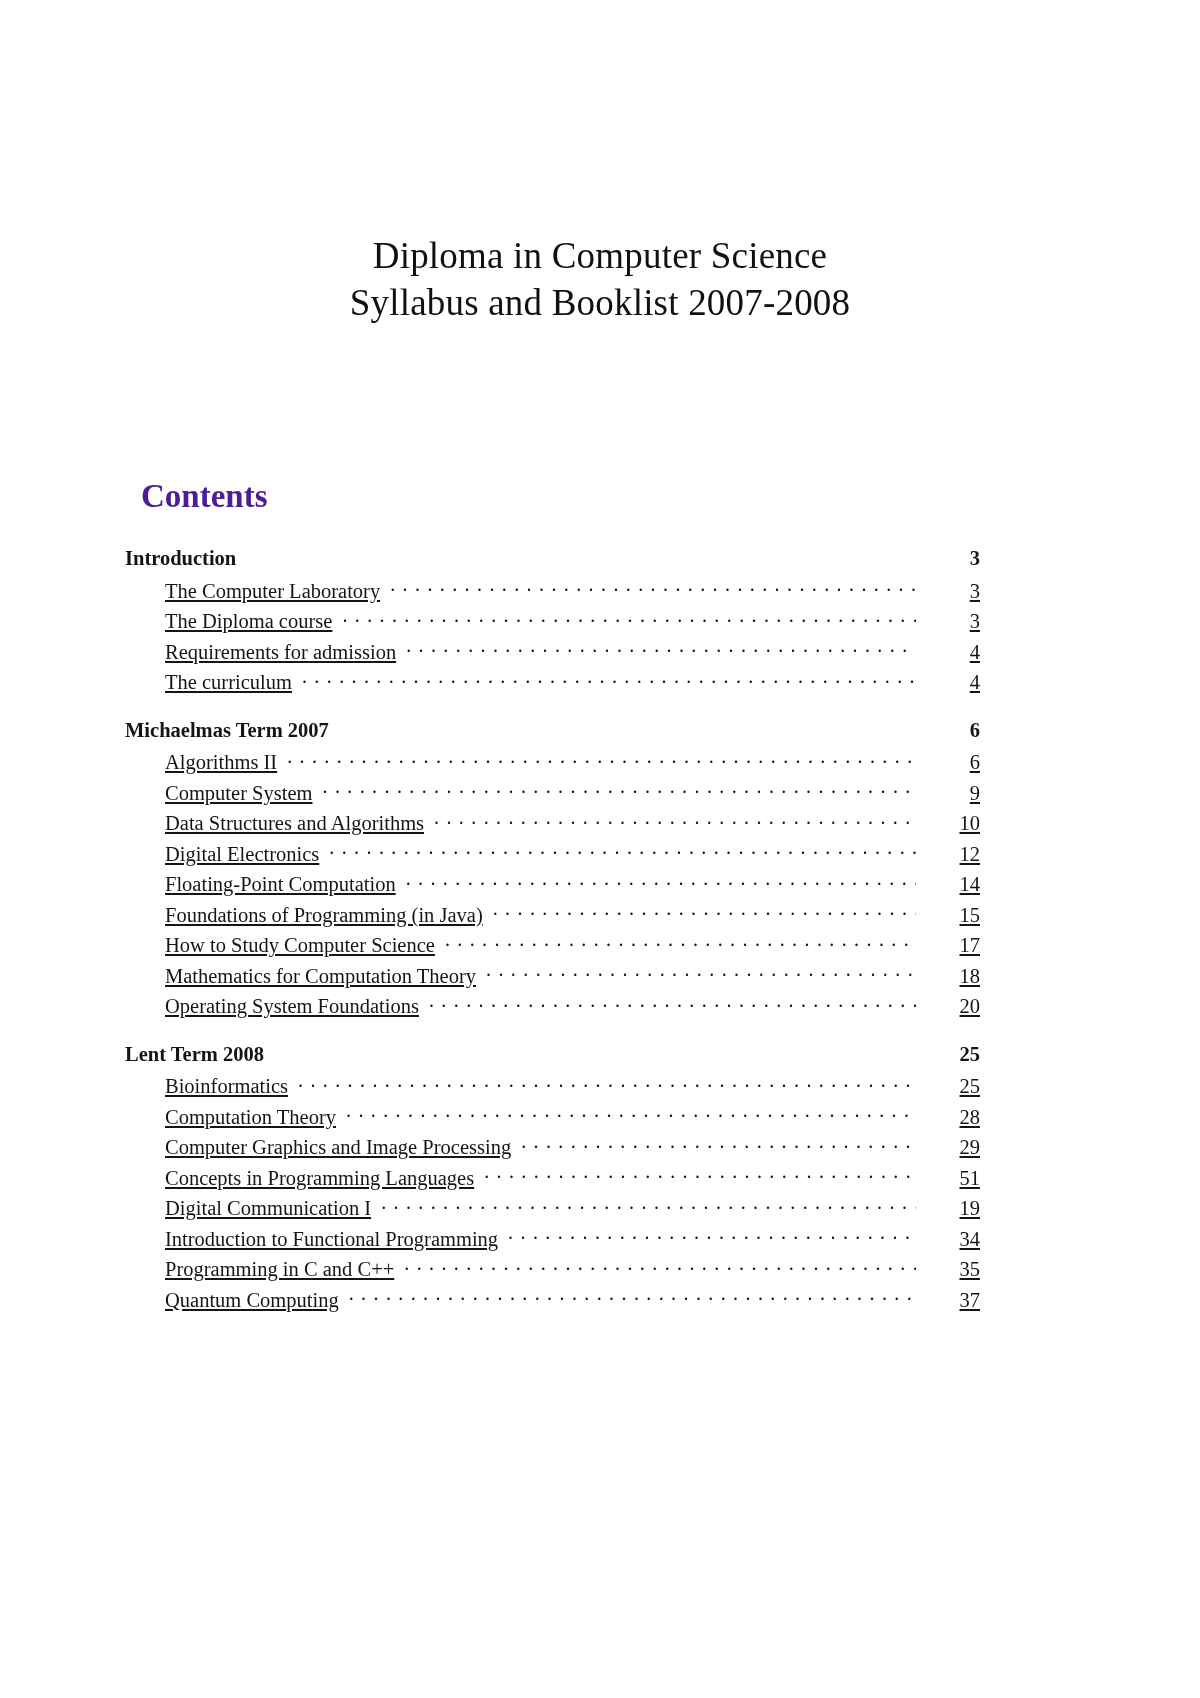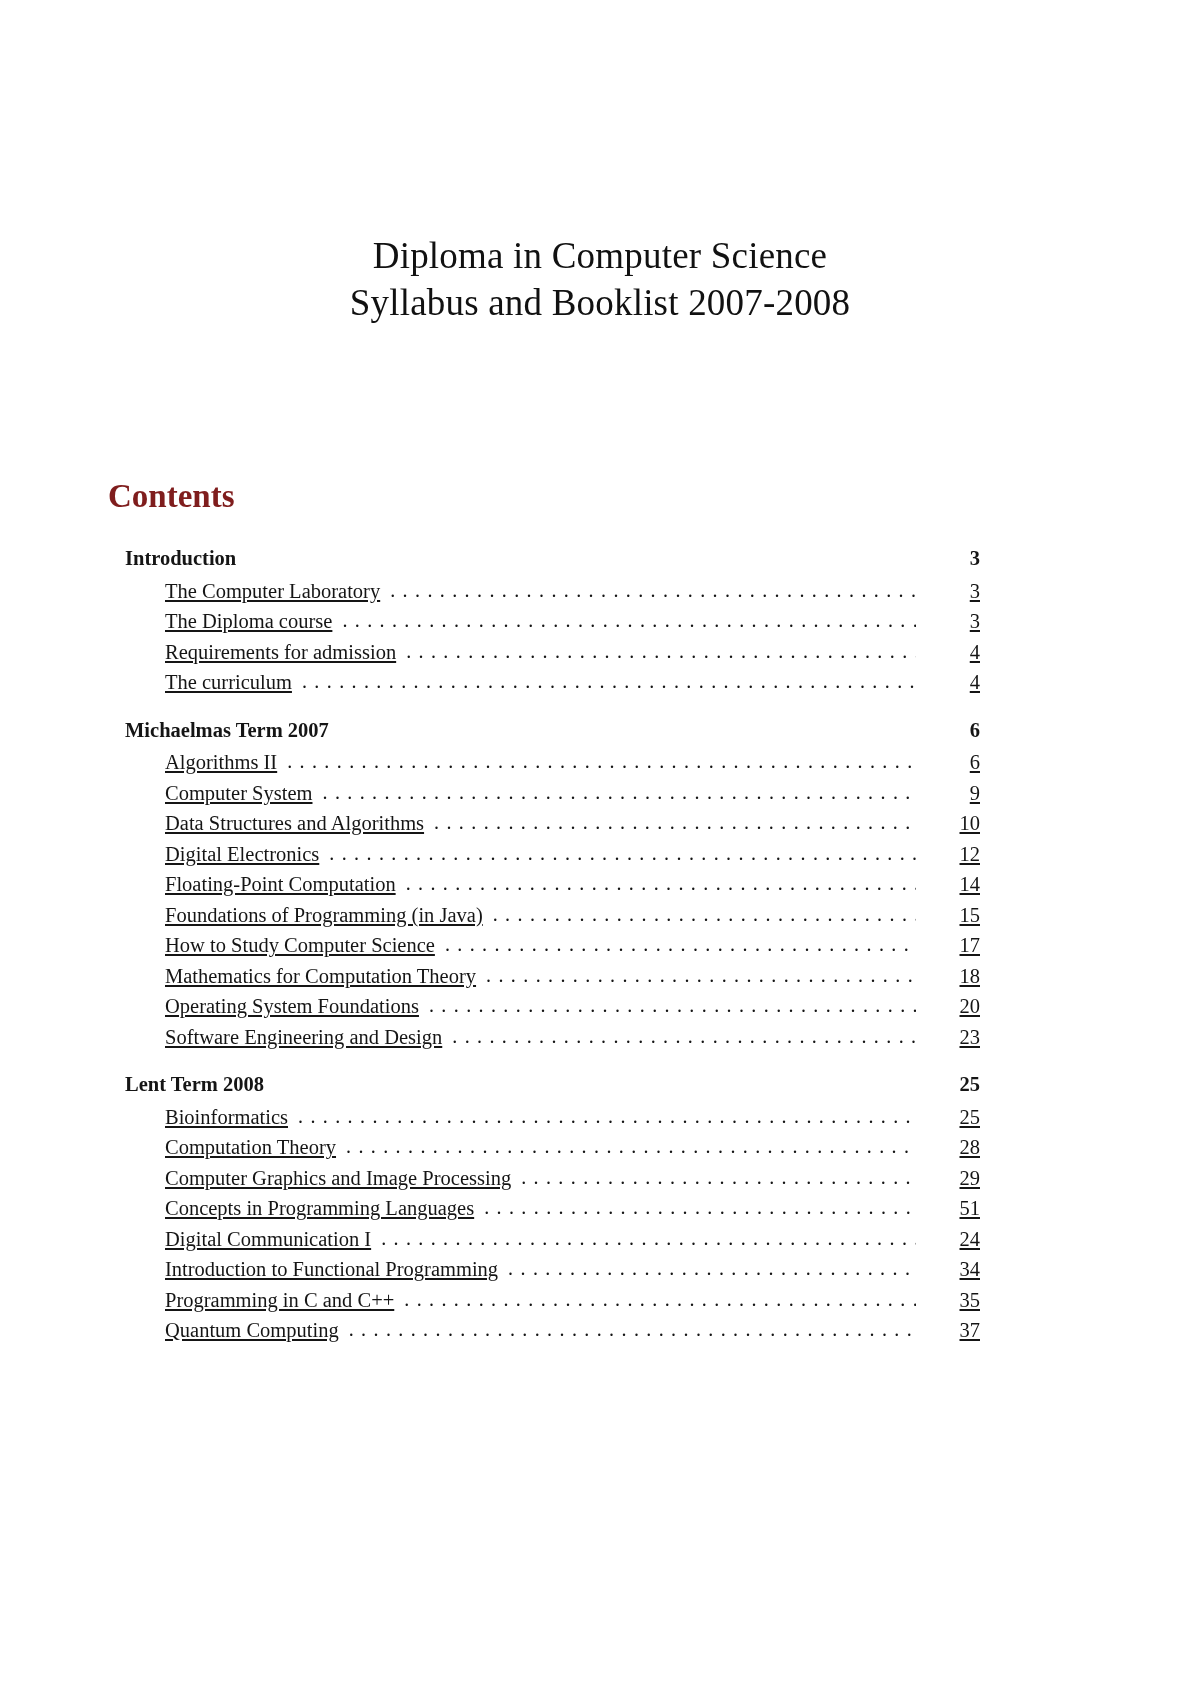--- a/index.html
+++ b/index.html
@@ -27,38 +27,38 @@
     font-family: "Liberation Serif", serif;
     font-size: 37px;
     line-height: 47px;
     font-weight: 400;
     letter-spacing: 0.2px;
     color: #111111;
   }
   .contents-heading {
     position: absolute;
     top: 478px;
-    left: 108px;
+    left: 141px;
     font-family: "Liberation Serif", serif;
     font-size: 33px;
     font-weight: bold;
-    color: #7f1d1d;
+    color: #4c1d95;
   }
   .toc {
     position: absolute;
     top: 543px;
     left: 125px;
     width: 855px;
   }
   .toc-section {
     margin-bottom: 17px;
   }
   .toc-row {
     display: flex;
-    align-items: flex-end;
+    align-items: center;
     font-size: 20.5px;
     line-height: 30.5px;
     color: #151515;
     white-space: nowrap;
   }
   .toc-row.section {
     font-weight: bold;
     margin-bottom: 2px;
   }
   .toc-row.entry {
@@ -180,25 +180,20 @@
         <div class="toc-row entry">
           <span class="toc-label">Mathematics for Computation Theory</span>
           <span class="dots"></span>
           <span class="toc-page">18</span>
         </div>
         <div class="toc-row entry">
           <span class="toc-label">Operating System Foundations</span>
           <span class="dots"></span>
           <span class="toc-page">20</span>
         </div>
-        <div class="toc-row entry">
-          <span class="toc-label">Software Engineering and Design</span>
-          <span class="dots"></span>
-          <span class="toc-page">23</span>
-        </div>
       </div>
       <div class="toc-section">
         <div class="toc-row section">
           <span class="toc-label">Lent Term 2008</span>
           <span class="dots"></span>
           <span class="toc-page">25</span>
         </div>
         <div class="toc-row entry">
           <span class="toc-label">Bioinformatics</span>
           <span class="dots"></span>
@@ -215,21 +210,21 @@
           <span class="toc-page">29</span>
         </div>
         <div class="toc-row entry">
           <span class="toc-label">Concepts in Programming Languages</span>
           <span class="dots"></span>
           <span class="toc-page">51</span>
         </div>
         <div class="toc-row entry">
           <span class="toc-label">Digital Communication I</span>
           <span class="dots"></span>
-          <span class="toc-page">24</span>
+          <span class="toc-page">19</span>
         </div>
         <div class="toc-row entry">
           <span class="toc-label">Introduction to Functional Programming</span>
           <span class="dots"></span>
           <span class="toc-page">34</span>
         </div>
         <div class="toc-row entry">
           <span class="toc-label">Programming in C and C++</span>
           <span class="dots"></span>
           <span class="toc-page">35</span>

